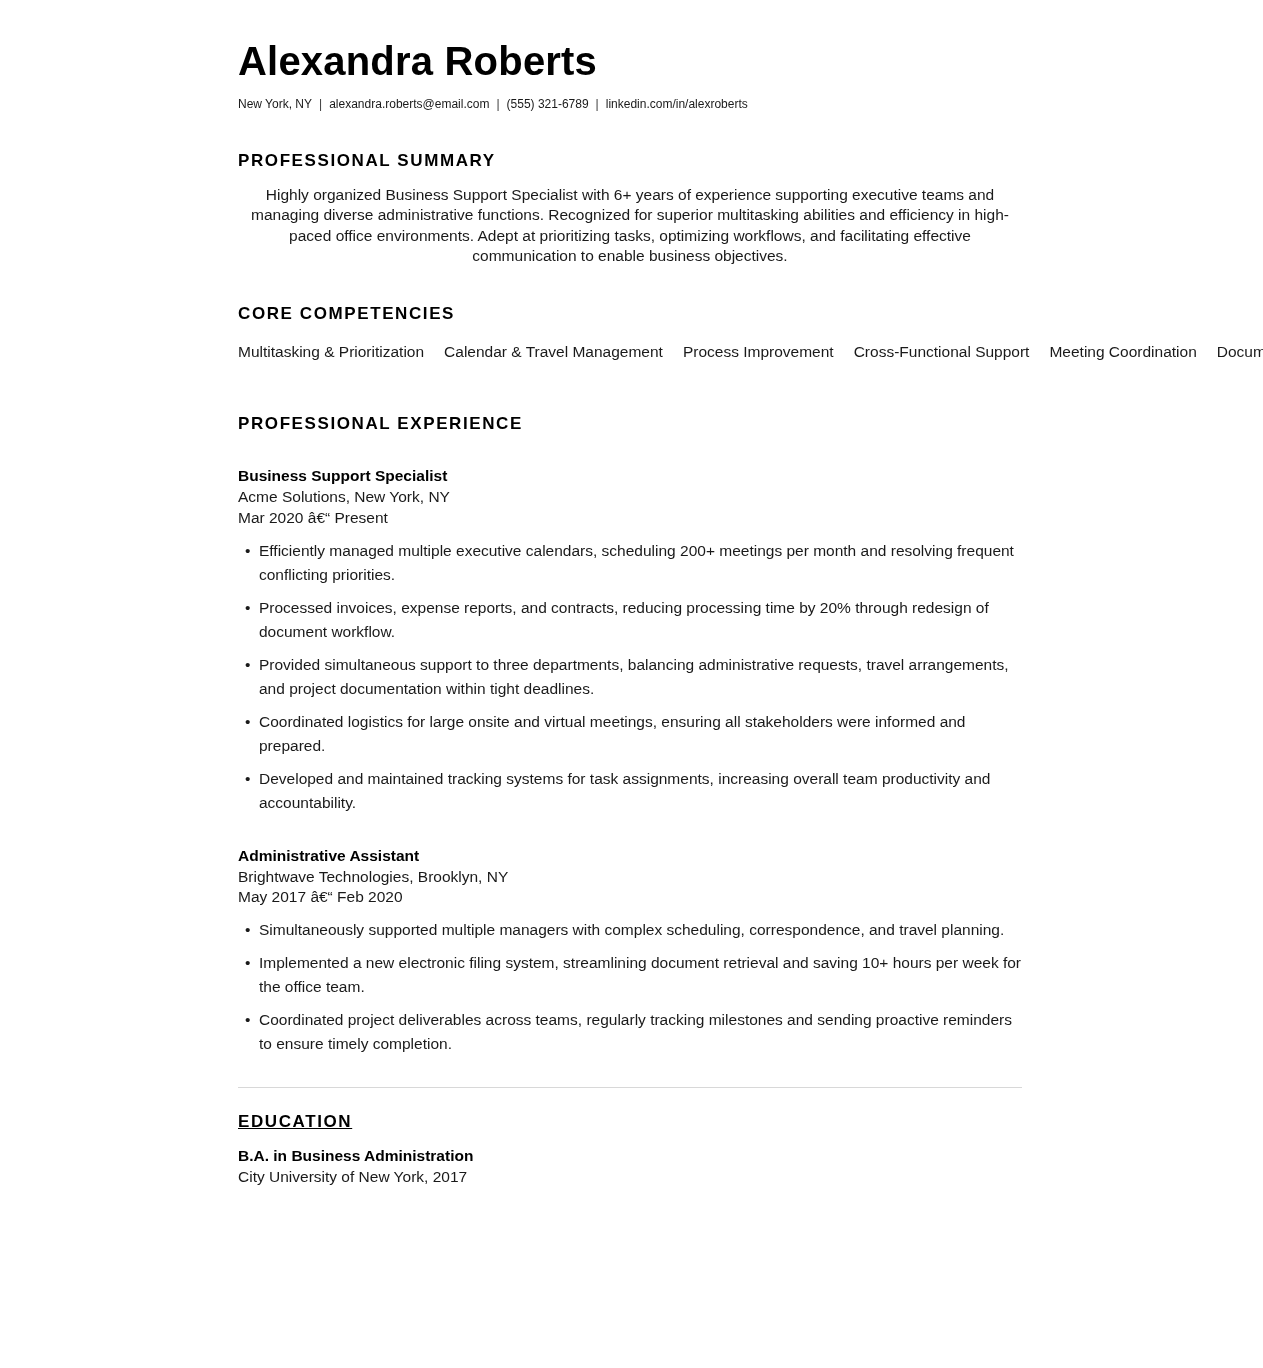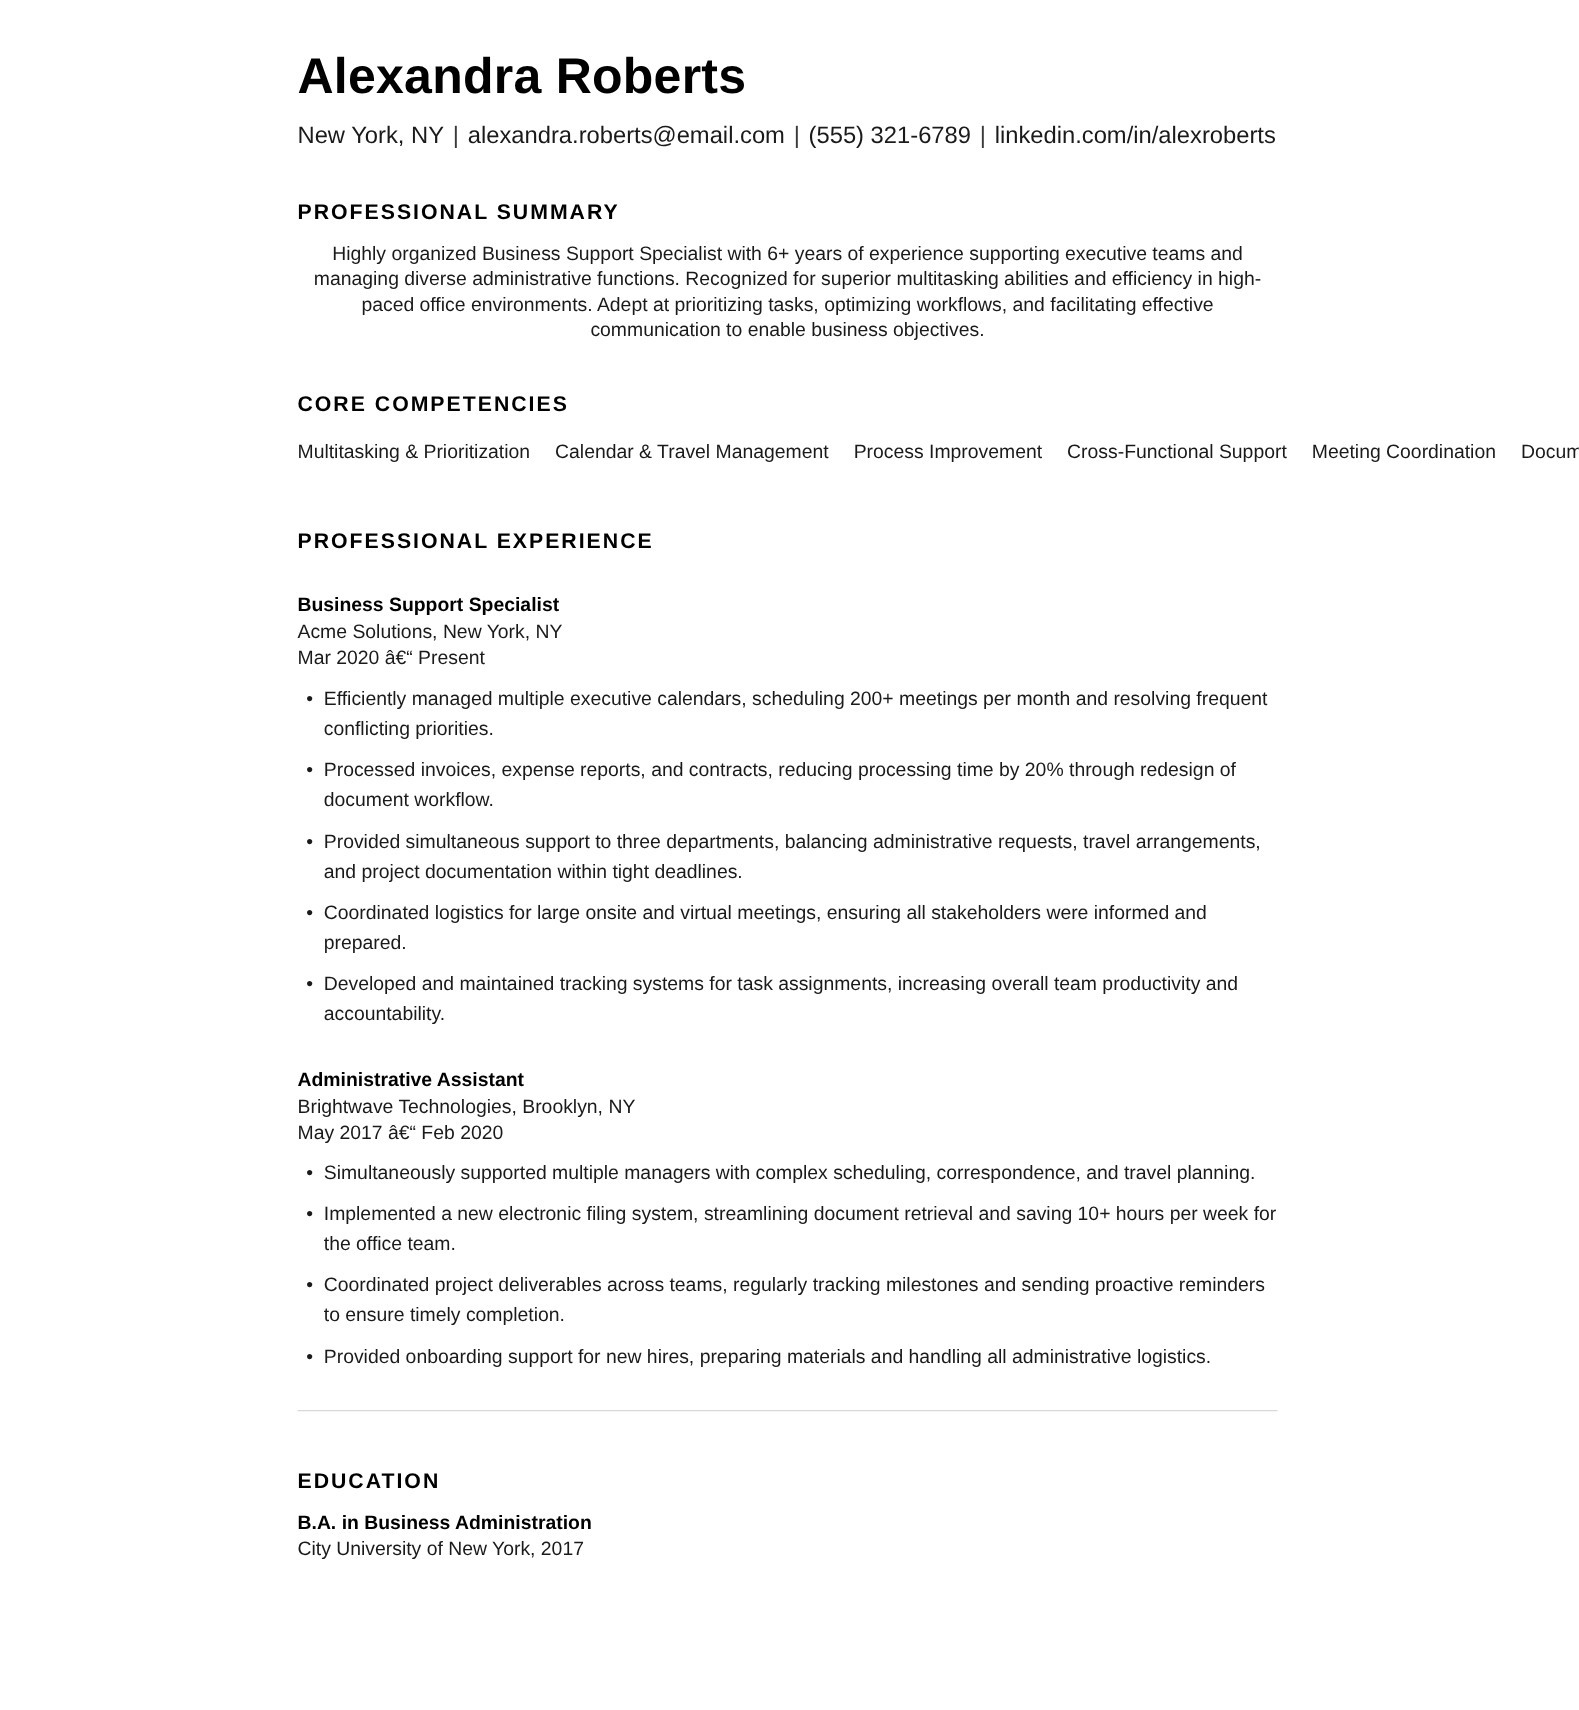--- a/index.html
+++ b/index.html
@@ -31,21 +31,21 @@
   .name {
     font-size: 40px;
     font-weight: bold;
     letter-spacing: 0.2px;
     color: #000000;
     margin: 0;
     padding-top: 38px;
     line-height: 1.15;
   }
   .contact-line {
-    font-size: 19px;
+    font-size: 12px;
     color: #1a1a1a;
     margin-top: 13px;
     line-height: 1.3;
     white-space: nowrap;
   }
   .contact-item { display: inline; }
   .contact-sep {
     display: inline;
     padding: 0 7px;
     color: #3a3a3a;
@@ -56,21 +56,21 @@
     font-size: 17px;
     font-weight: bold;
     letter-spacing: 1.6px;
     color: #000000;
     text-transform: uppercase;
     margin: 0;
   }
   .sec-summary   { margin-top: 38px; }
   .sec-core      { margin-top: 38px; }
   .sec-exp       { margin-top: 48px; }
-  .sec-edu       { margin-top: 46px; }
+  .sec-edu       { margin-top: 24px; text-decoration: underline; }
 
   
   .summary-text {
     font-size: 15.5px;
     line-height: 1.32;
     margin-top: 14px;
     color: #1a1a1a;
     text-align: center;
   }
 
@@ -189,21 +189,20 @@
       </div>
 
       <div class="job">
         <div class="job-title">Administrative Assistant</div>
         <div class="job-company">Brightwave Technologies, Brooklyn, NY</div>
         <div class="job-dates">May 2017 â€“ Feb 2020</div>
         <ul class="bullets">
           <li>Simultaneously supported multiple managers with complex scheduling, correspondence, and travel planning.</li>
           <li>Implemented a new electronic filing system, streamlining document retrieval and saving 10+ hours per week for the office team.</li>
           <li>Coordinated project deliverables across teams, regularly tracking milestones and sending proactive reminders to ensure timely completion.</li>
-          <li>Provided onboarding support for new hires, preparing materials and handling all administrative logistics.</li>
         </ul>
       </div>
     </section>
 
     <hr class="divider">
 
     <section>
       <h2 class="section-heading sec-edu">EDUCATION</h2>
       <div class="edu-entry">
         <div class="edu-degree">B.A. in Business Administration</div>

